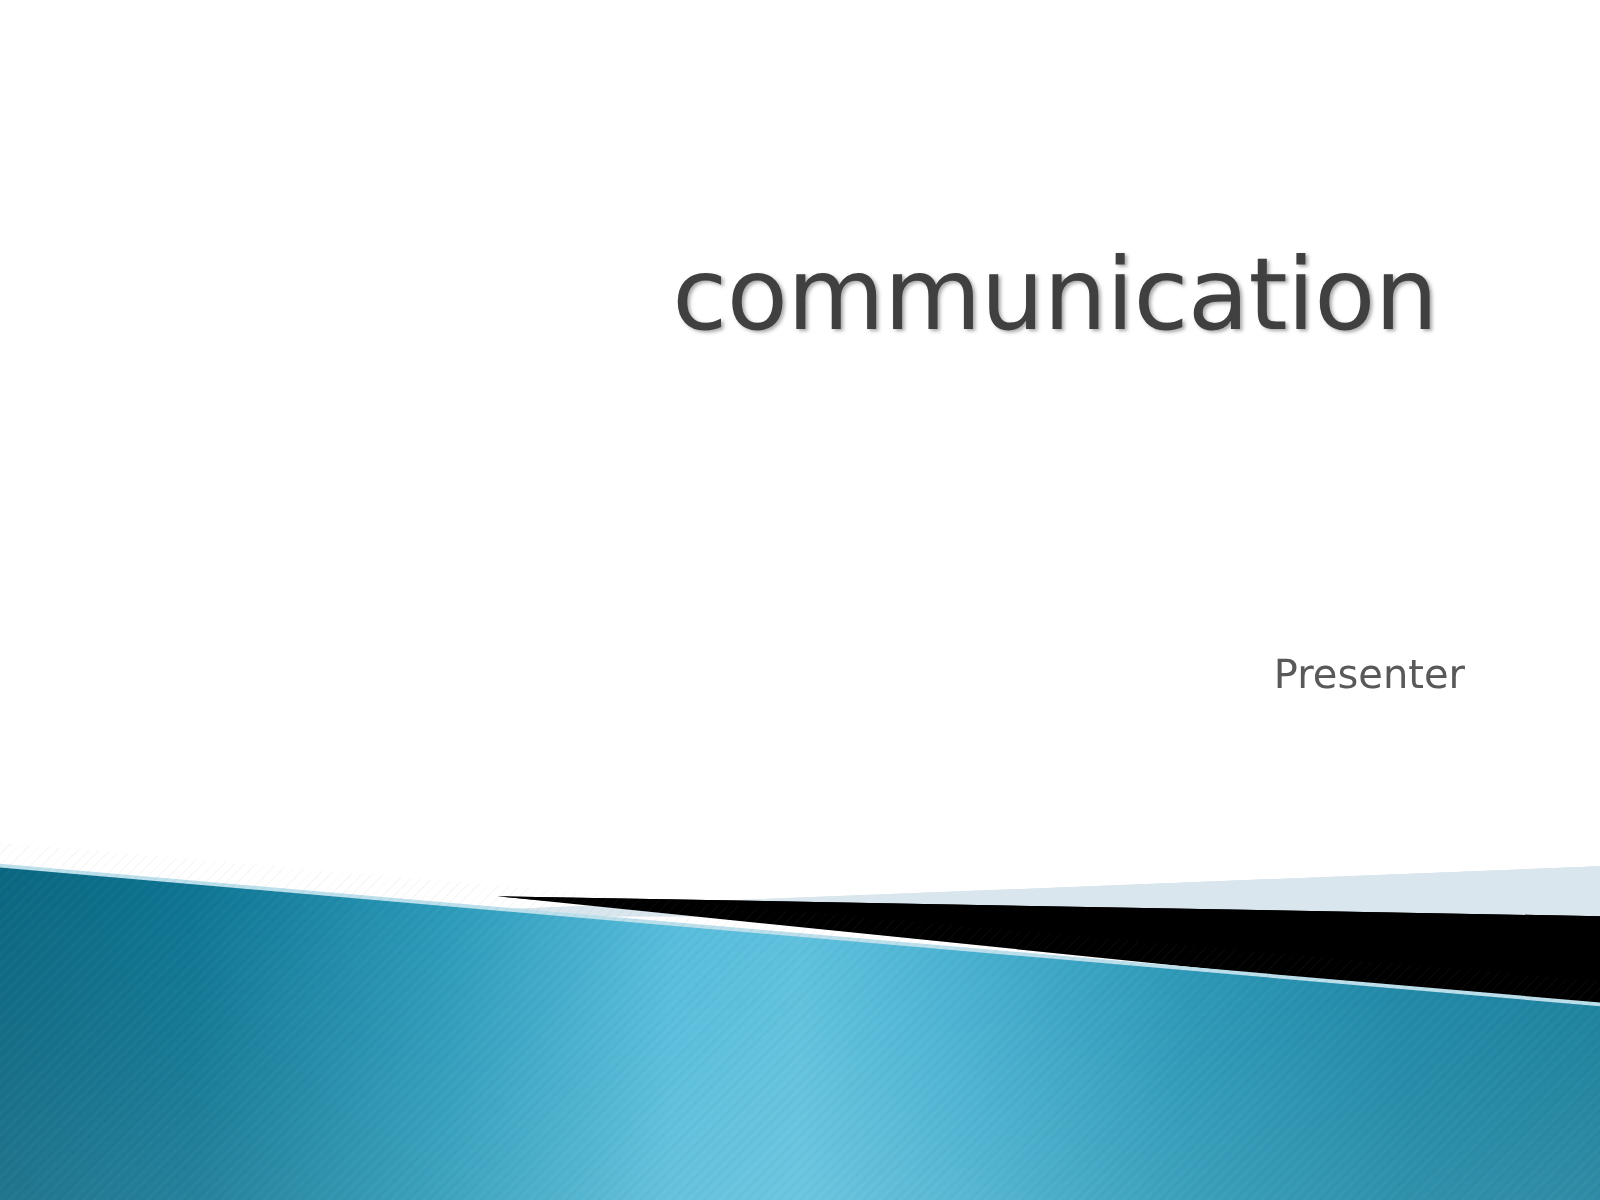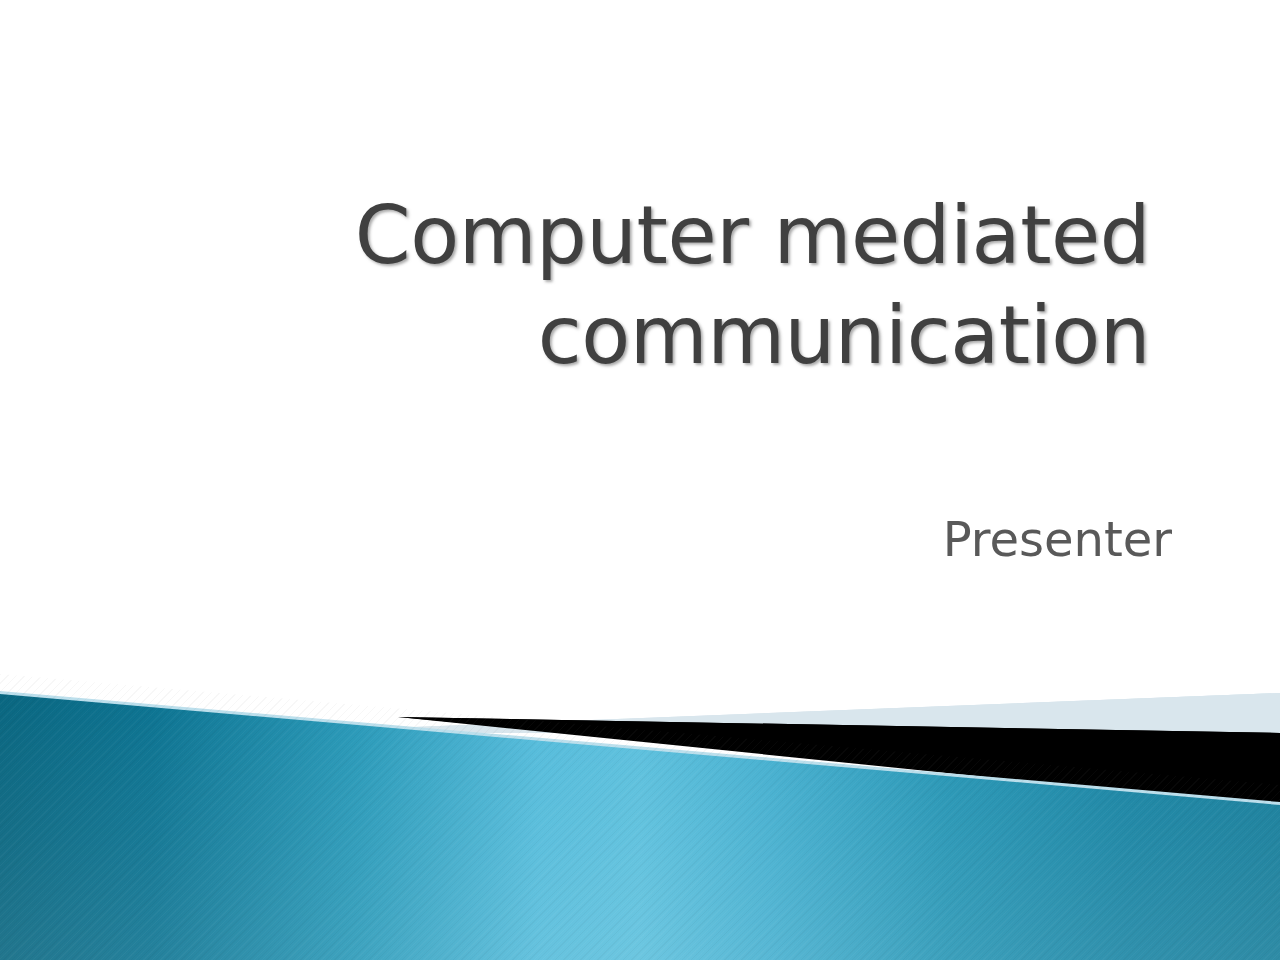--- a/index.html
+++ b/index.html
@@ -38,21 +38,21 @@
 
   .subtitle-block {
     position: absolute;
     left: 300px;
     top: 508px;
     width: 872px;
     text-align: right;
   }
   .subtitle-line {
     display: block;
-    font-size: 48px;
+    font-size: 32px;
     line-height: 63px;
     font-weight: 400;
     color: #595959;
     white-space: nowrap;
   }
 
   
   .deco {
     position: absolute;
     left: 0;
@@ -88,21 +88,20 @@
     -webkit-mask-image: none;
     clip-path: polygon(0 4px, 1280px 115px, 1280px 290px, 0 290px);
   }
 </style>
 </head>
 <body>
 
 <div class="slide">
 
   <div class="title-block">
-    <span class="title-line">Computer mediated</span>
     <span class="title-line">communication</span>
   </div>
 
   <div class="subtitle-block">
     <span class="subtitle-line">Presenter</span>
   </div>
 
   <div class="deco">
     <svg viewBox="0 0 1280 290" preserveAspectRatio="none">
       <defs>

